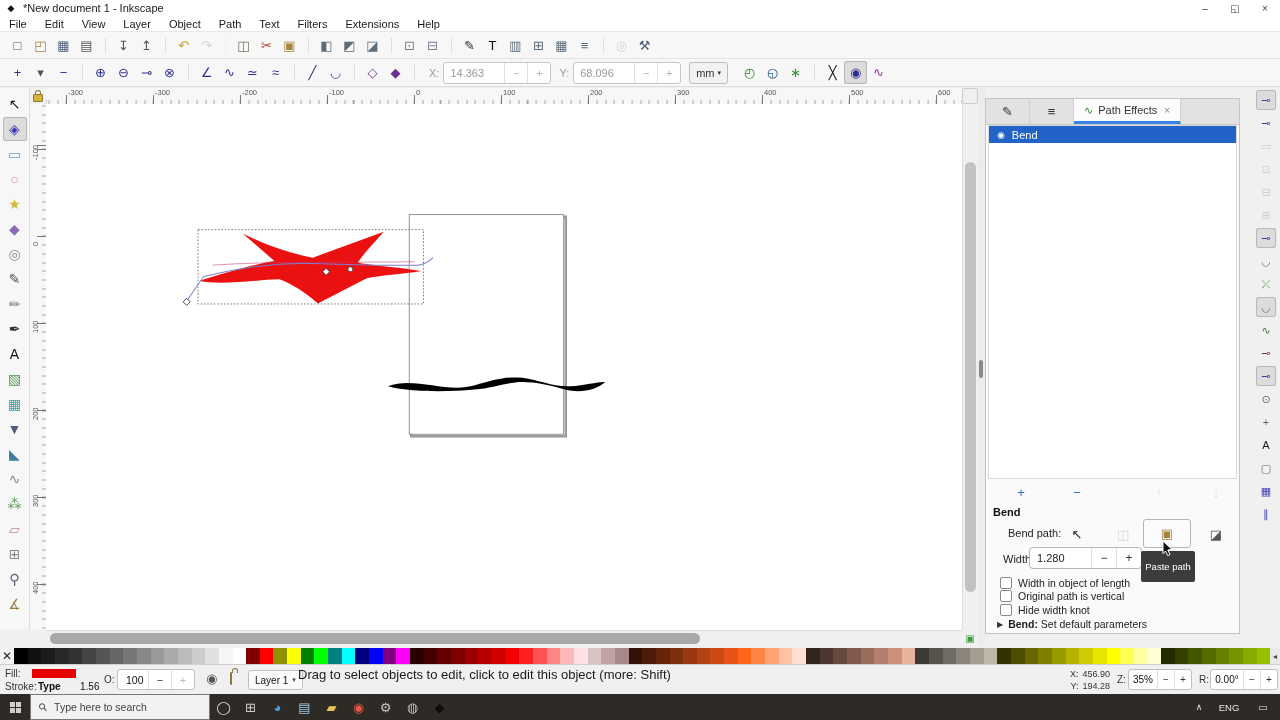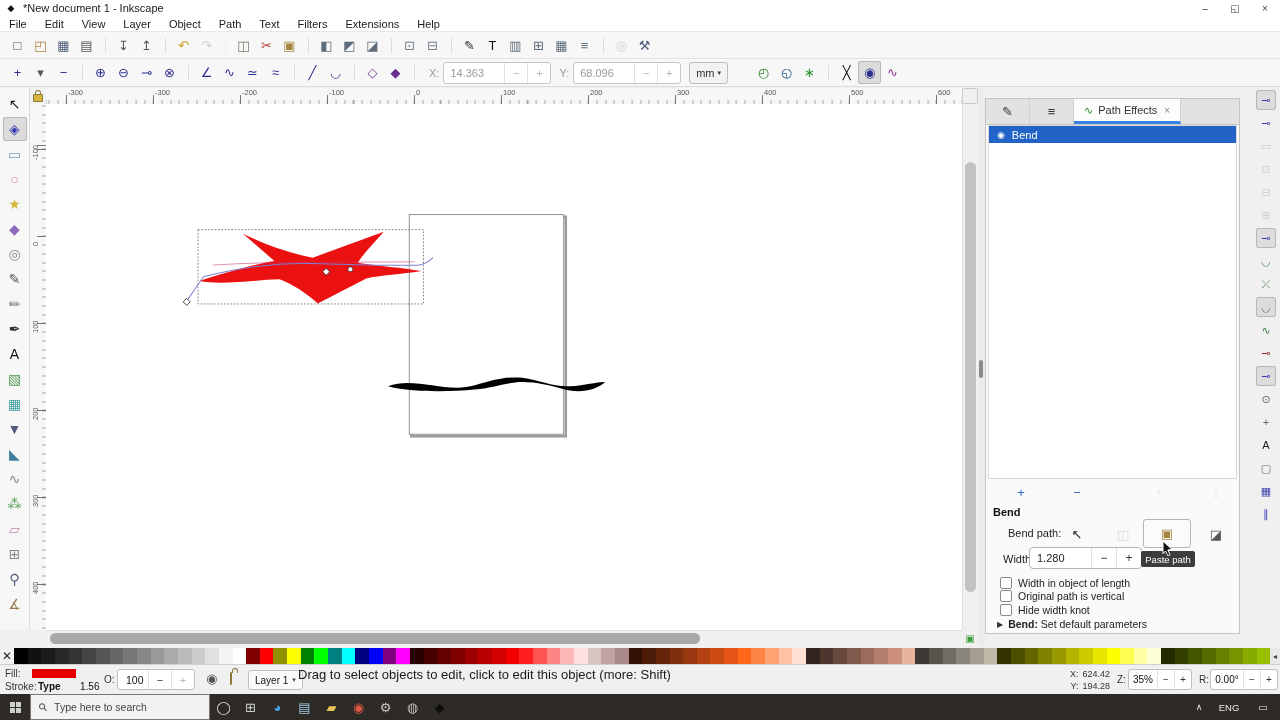--- a/index.html
+++ b/index.html
@@ -74,21 +74,21 @@
   #bend-path-row .icon.boxed{top:0px;width:46px;height:27px;border:1px solid #b5b5b5;border-radius:3px;background:#fbfbfb;}
   #width-row{position:absolute;left:0px;top:448px;right:0;height:26px;}
   #width-label{position:absolute;left:17px;top:6px;font-size:11px;color:#222;}
   #width-group{position:absolute;left:43px;top:0px;width:113px;height:22px;border:1px solid #b5b5b5;border-radius:4px;background:#fff;display:flex;align-items:center;box-sizing:border-box;}
   #width-value{flex:1;font-size:11px;color:#222;padding-left:7px;}
   .wg-btn{width:24px;height:100%;display:flex;align-items:center;justify-content:center;font-size:12px;color:#333;border-left:1px solid #e0e0e0;}
   .cb-row{position:absolute;left:14px;height:13px;display:flex;align-items:center;gap:6px;font-size:10.5px;color:#222;}
   .cb-box{width:10px;height:10px;border:1px solid #8a8a8a;border-radius:2px;background:#fff;flex:none;}
   #pe-expander{position:absolute;left:11px;top:519px;font-size:10.5px;color:#222;display:flex;align-items:center;gap:5px;}
   #pe-expander .tri{font-size:8px;color:#333;}
-  #tooltip{left:1141px;top:551px;width:54px;height:16px;background:#3c3c3c;border-radius:2px;color:#fff;font-size:9.5px;display:flex;align-items:center;justify-content:center;z-index:30;}
+  #tooltip{left:1141px;top:551px;width:54px;height:31px;background:#3c3c3c;border-radius:2px;color:#fff;font-size:9.5px;display:flex;align-items:center;justify-content:center;z-index:30;}
   #cursor{left:1162px;top:540px;z-index:31;}
   
   #snapbar{left:1252px;top:88px;width:28px;height:558px;background:#f0f0f0;display:flex;flex-direction:column;align-items:center;padding-top:2px;gap:3px;box-sizing:border-box;}
   #snapbar .icon{width:20px;height:20px;font-size:11px;}
   #snapbar .icon.disabled{opacity:.25;}
   
   #palette{left:0;top:648px;width:1280px;height:16px;background:#e8e8e8;display:flex;align-items:stretch;}
   #palette-none{width:14px;display:flex;align-items:center;justify-content:center;font-size:12px;color:#222;background:#f2f2f2;}
   #swatches{flex:1;display:flex;}
   .swatch{flex:1;}
@@ -214,21 +214,21 @@
       <span class="spin-value">14.363</span>
       <span class="spin-btn">−</span>
       <span class="spin-btn">+</span>
     </span>
     <span class="field-label">Y:</span>
     <span class="spin-group">
       <span class="spin-value">68.096</span>
       <span class="spin-btn">−</span>
       <span class="spin-btn">+</span>
     </span>
-    <span class="raised" style="margin-left:8px;margin-right:24px;">
+    <span class="raised" style="margin-left:8px;margin-right:10px;">
       <span>mm</span>
         <span style="font-size:7px;">▾</span>
     </span>
     <span style="display:flex;align-items:center;">
 
     <span class="icon" style="color: rgb(46, 143, 46);">◴</span>
         <span class="icon" style="color: rgb(46, 94, 143);">◵</span>
         <span class="icon sep" style="color: rgb(46, 143, 46);">∗</span>
         <span class="icon" style="color: rgb(17, 17, 17);">╳</span>
         <span class="icon active" style="color: rgb(46, 46, 143);">◉</span>
@@ -538,21 +538,21 @@
     <span id="layer-chip">
       <span>Layer 1</span>
         <span class="dd">▾</span>
     </span>
     <span id="status-message">Drag to select objects to edit, click to edit this object (more: Shift)</span>
     <span id="xy-block">
       <table>
           <tbody>
             <tr>
               <td>X:</td>
-              <td>624.42</td>
+              <td>456.90</td>
             </tr>
              <tr>
               <td>Y:</td>
               <td>194.28</td>
             </tr>
           </tbody>
         </table>
     </span>
     <span id="z-label">Z:</span>
     <span id="zoom-group">

